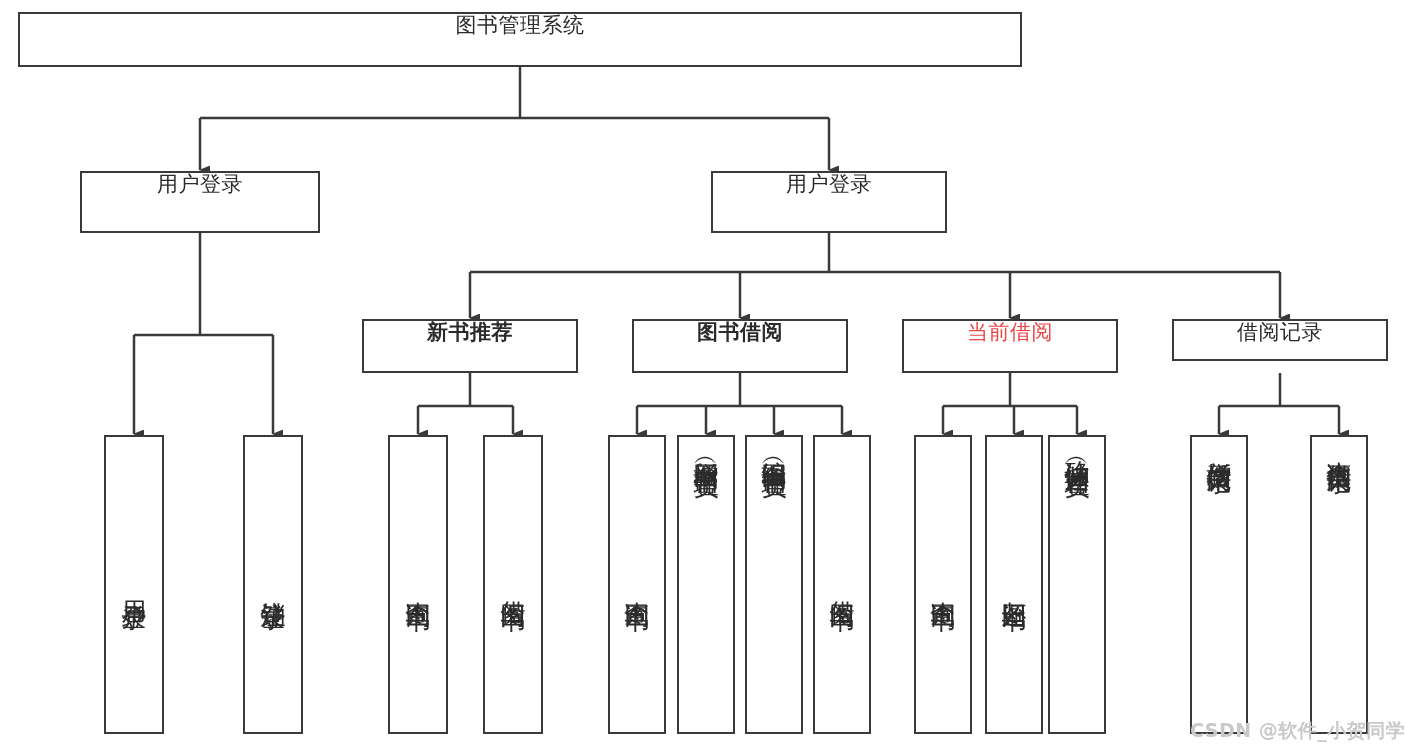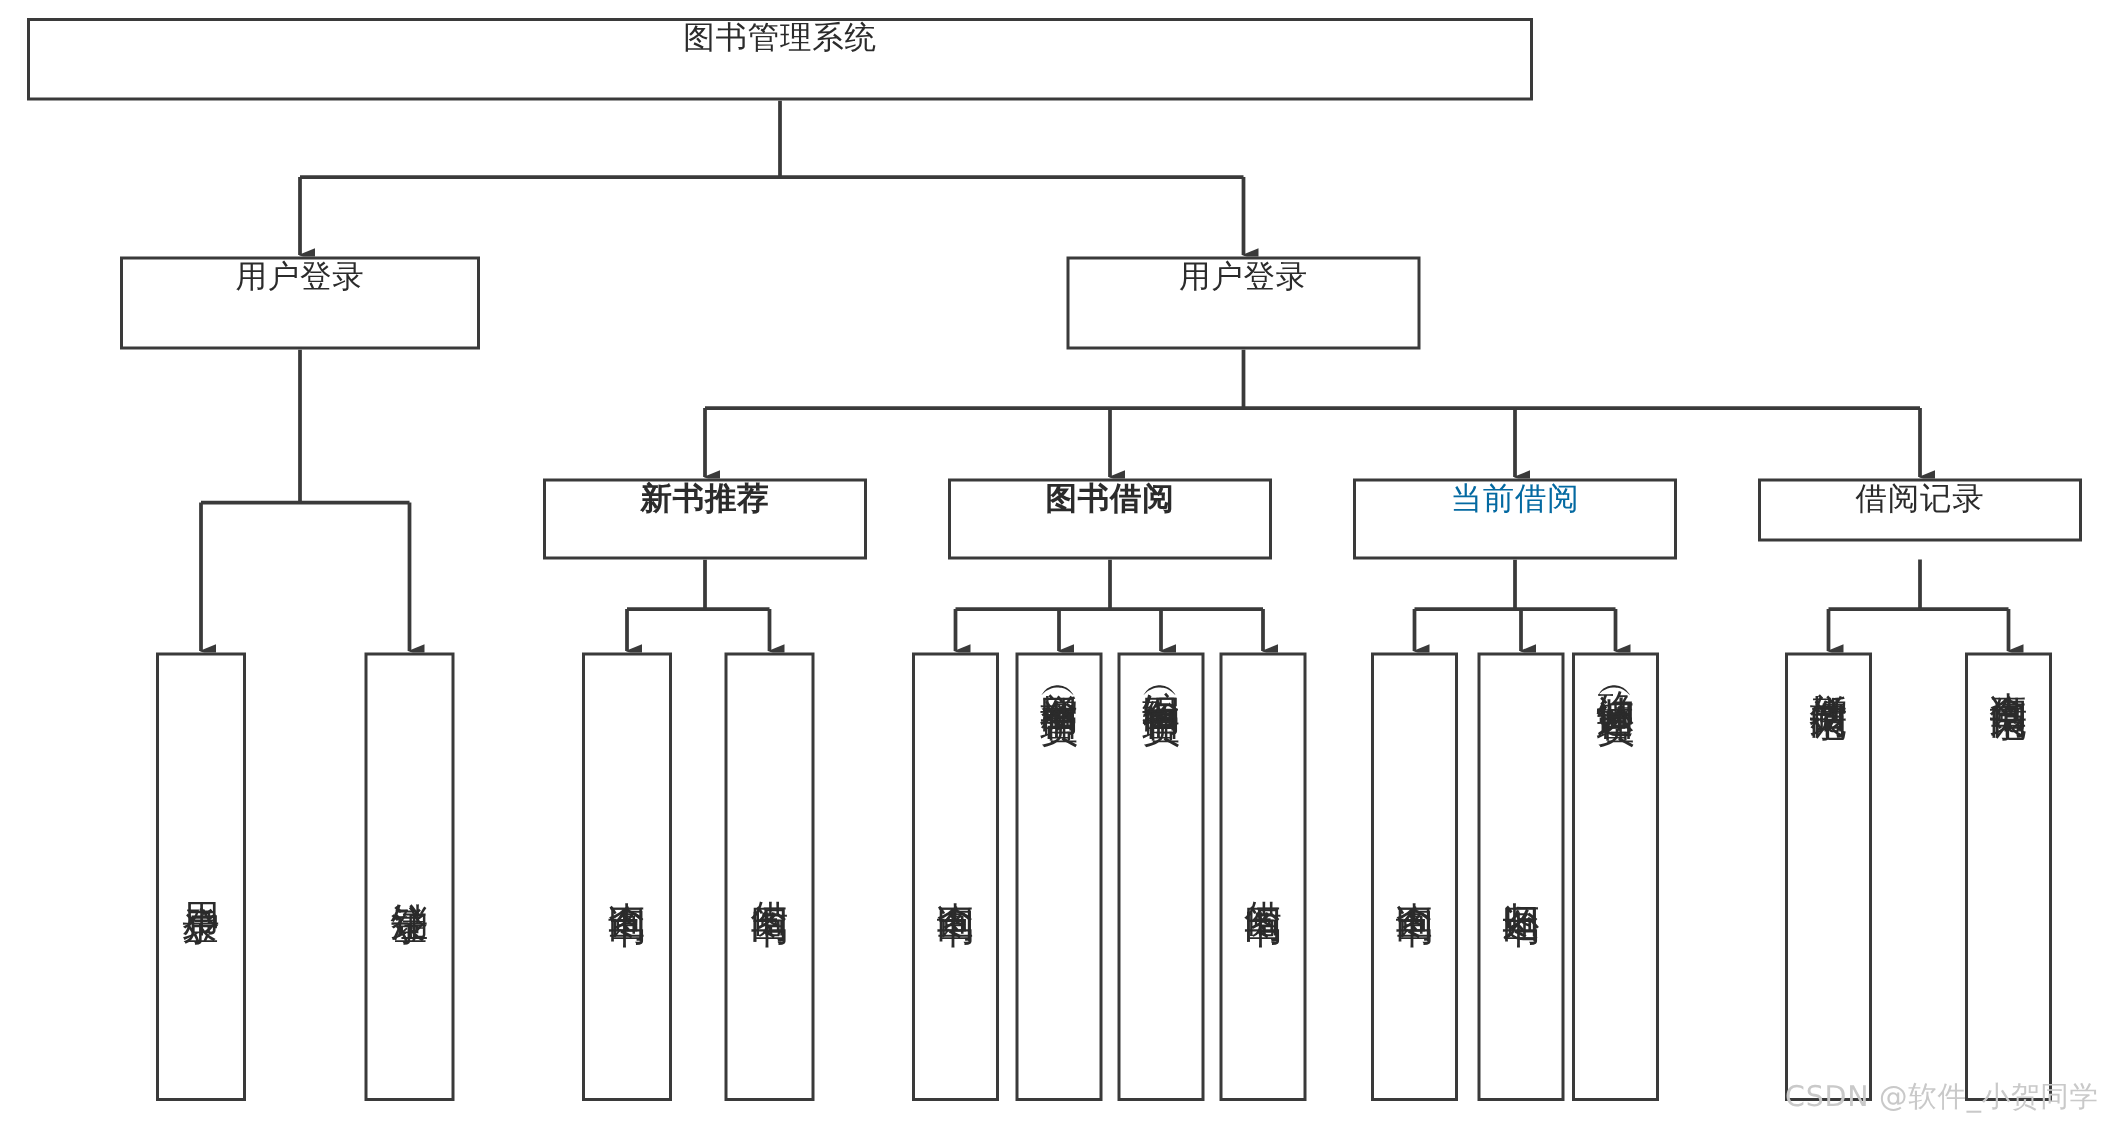--- a/index.html
+++ b/index.html
@@ -64,20 +64,21 @@
   .node.vert.tall .node-label {
     align-self: flex-start;
   }
   .watermark {
     position: absolute;
     color: #c9c9c9;
     font-size: 19px;
     font-family: "DejaVu Sans", "Liberation Sans", sans-serif;
     white-space: nowrap;
     letter-spacing: 0.5px;
+    font-weight: bold;
   }
 </style>
 </head>
 <body>
 
 <div id="diagram-root">
   <svg class="edges" viewBox="0 0 1405 747">
     <defs>
       <marker id="arrowhead" markerWidth="9" markerHeight="11" refX="4.5" refY="10" orient="auto" markerUnits="userSpaceOnUse">
         <polygon points="0,0 9,0 4.5,11" fill="#3a3a3a"></polygon>
@@ -130,21 +131,21 @@
       <div class="node horiz" style="left: 711px; top: 171px; width: 236px; height: 62px; border-color: rgb(58, 58, 58);">
         <span class="node-label" style="color: rgb(43, 43, 43);">用户登录</span>
       </div>
       <div class="node horiz" style="left: 362px; top: 319px; width: 216px; height: 54px; border-color: rgb(58, 58, 58); font-weight: bold;">
         <span class="node-label" style="color: rgb(43, 43, 43);">新书推荐</span>
       </div>
       <div class="node horiz" style="left: 632px; top: 319px; width: 216px; height: 54px; border-color: rgb(58, 58, 58); font-weight: bold;">
         <span class="node-label" style="color: rgb(43, 43, 43);">图书借阅</span>
       </div>
       <div class="node horiz" style="left: 902px; top: 319px; width: 216px; height: 54px; border-color: rgb(58, 58, 58);">
-        <span class="node-label" style="color: #0369a1;">当前借阅</span>
+        <span class="node-label" style="color: #ef4444;">当前借阅</span>
       </div>
       <div class="node horiz" style="left: 1172px; top: 319px; width: 216px; height: 42px; border-color: rgb(58, 58, 58);">
         <span class="node-label" style="color: rgb(43, 43, 43);">借阅记录</span>
       </div>
       <div class="node vert" style="left: 104px; top: 435px; width: 60px; height: 299px; border-color: rgb(58, 58, 58);">
         <span class="node-label" style="color: rgb(43, 43, 43);">用户登录</span>
       </div>
       <div class="node vert" style="left: 243px; top: 435px; width: 60px; height: 299px; border-color: rgb(58, 58, 58);">
         <span class="node-label" style="color: rgb(43, 43, 43);">注销登录</span>
       </div>

